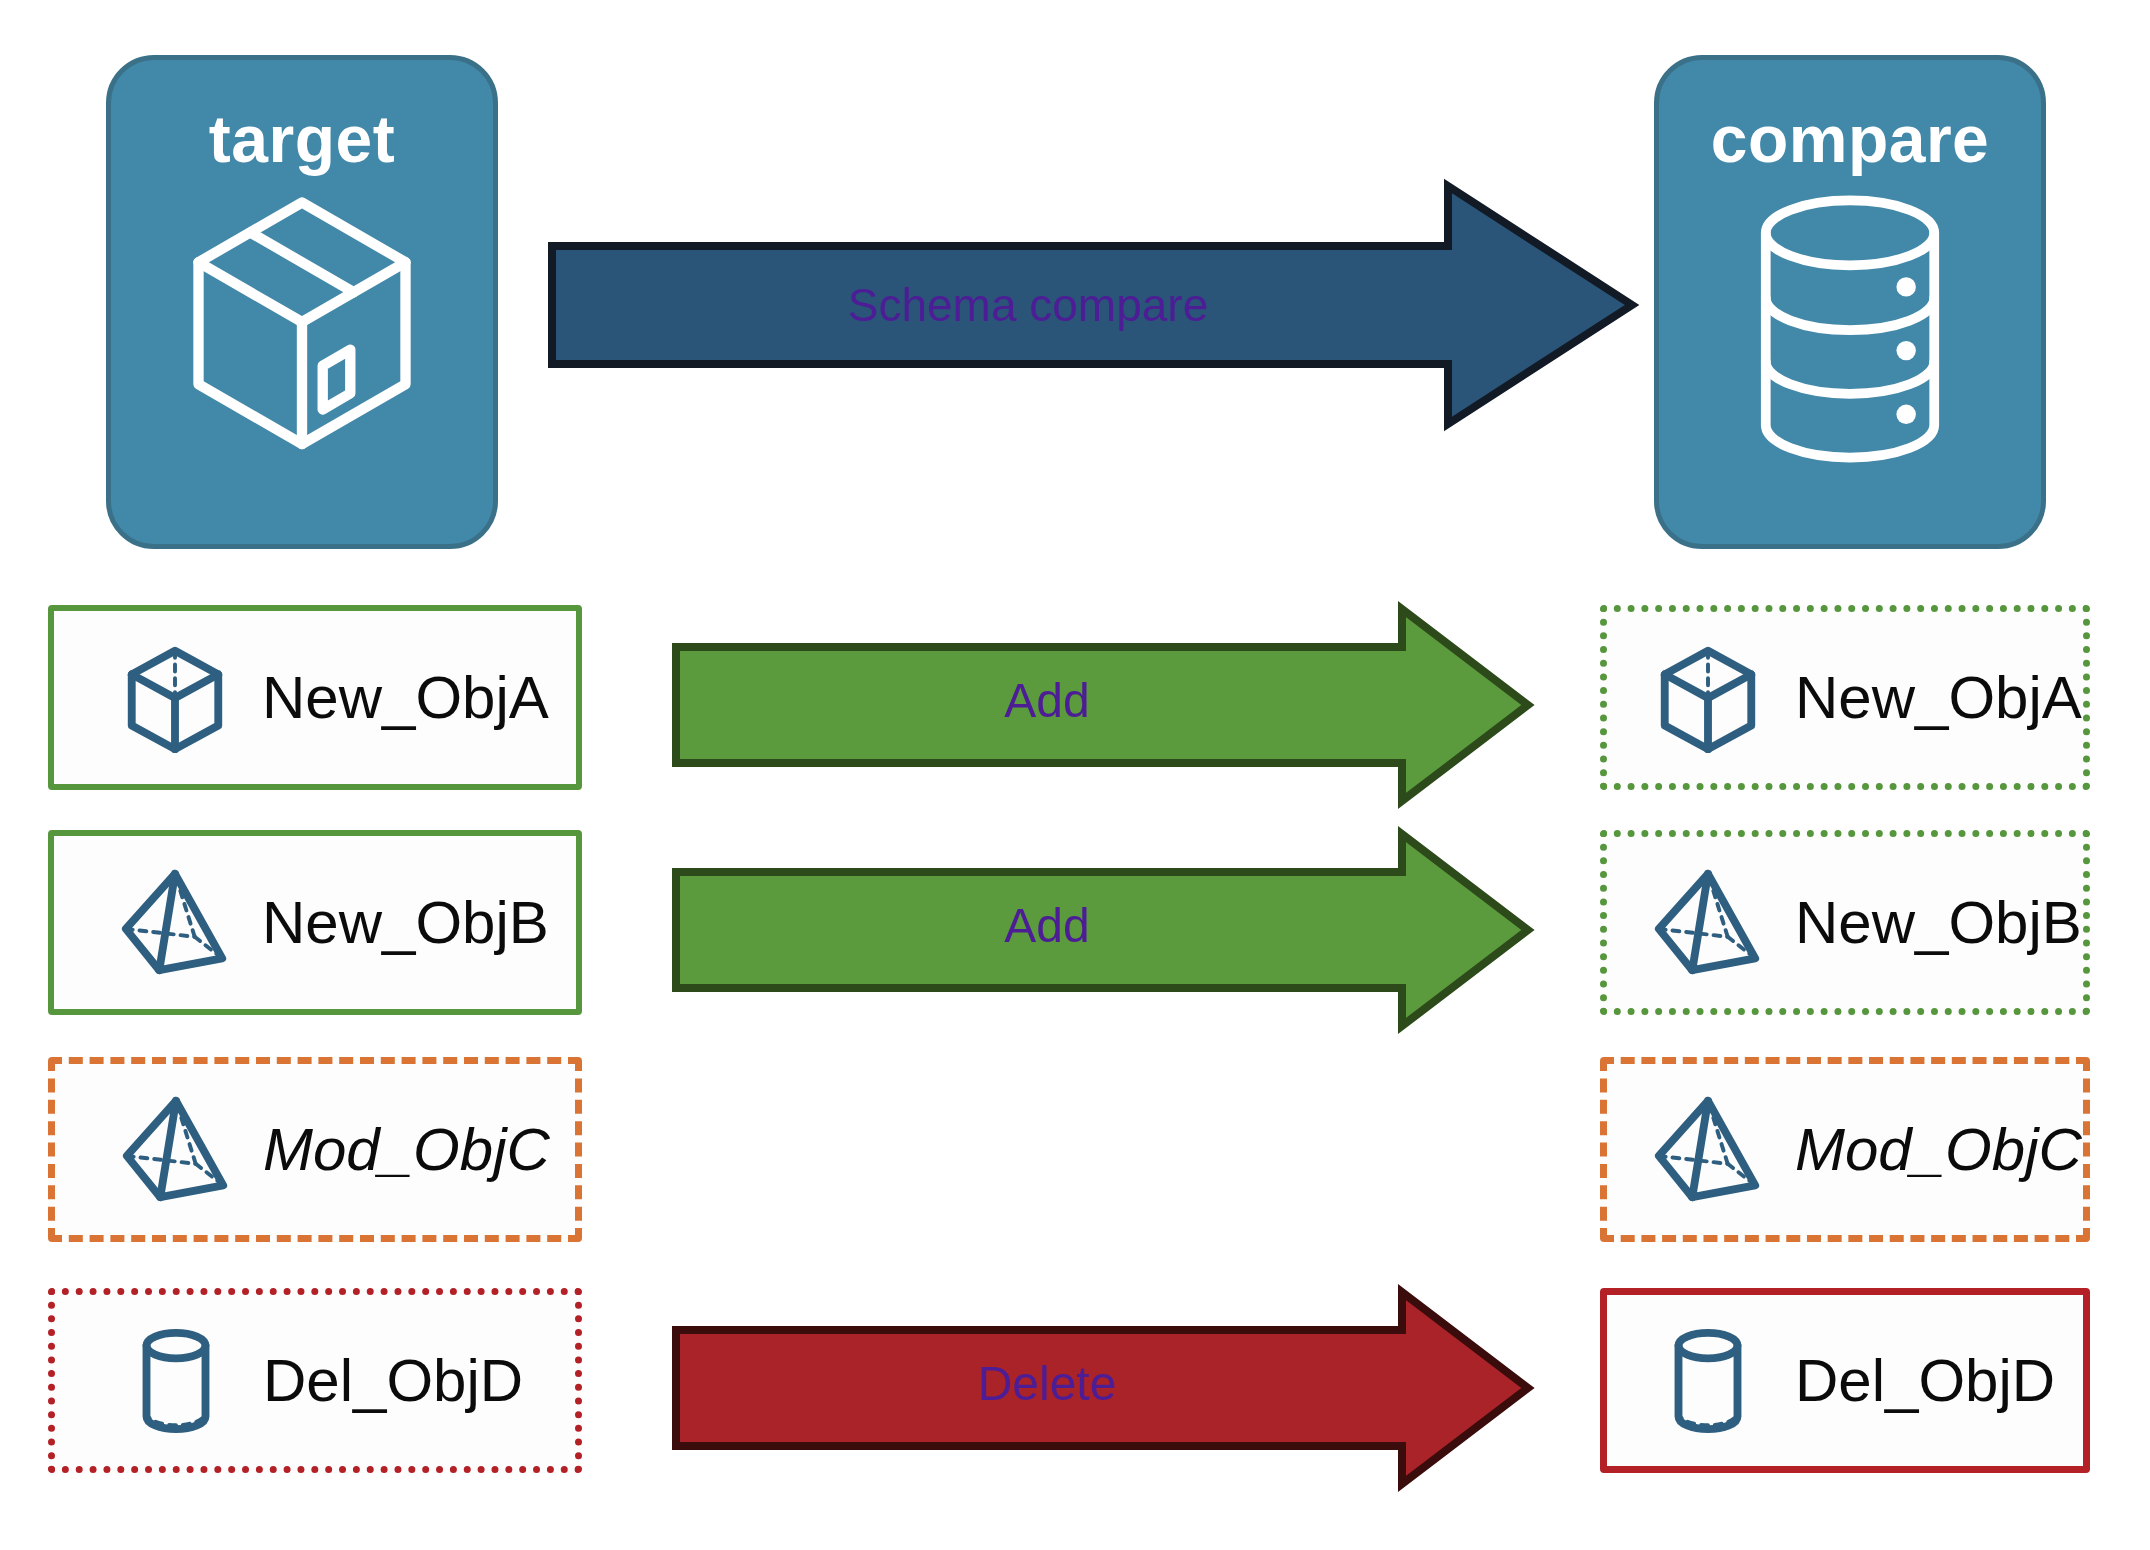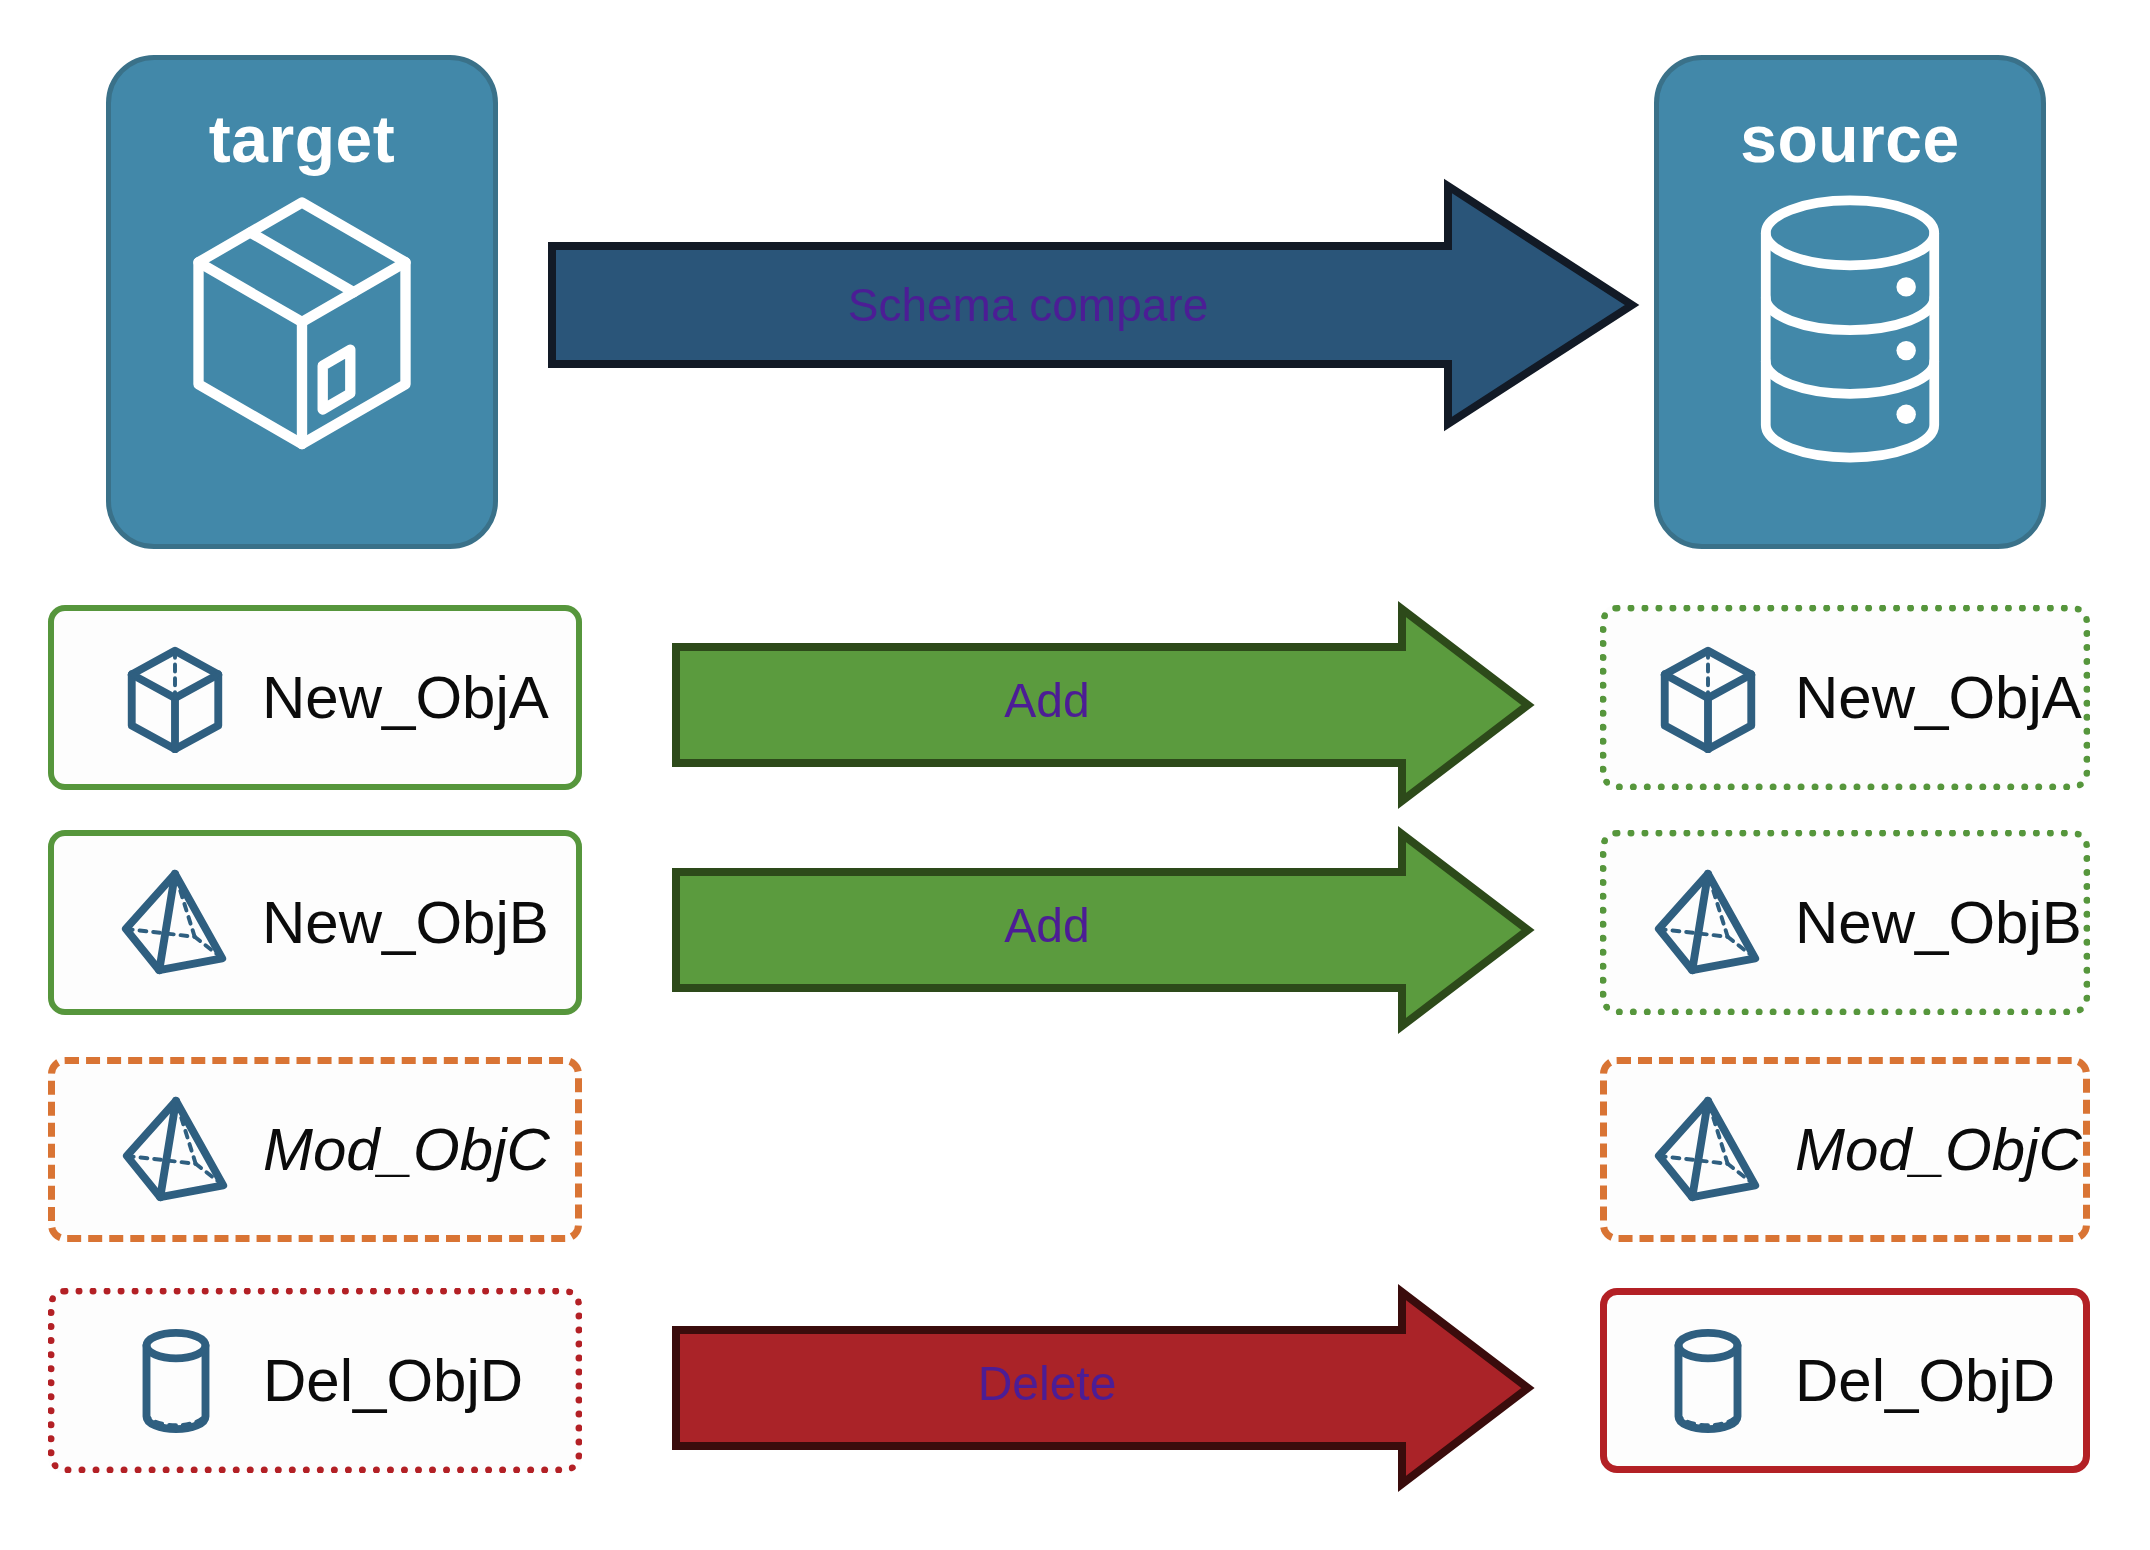--- a/index.html
+++ b/index.html
@@ -40,21 +40,21 @@
 
   
   .row{position:absolute;left:0;width:2150px;height:200px;}
   #row-0{top:605px;}
   #row-1{top:830px;}
   #row-2{top:1057px;}
   #row-3{top:1288px;padding-left:16px;}
 
   .objbox{
     position:absolute;box-sizing:border-box;
-    background:#FDFDFD;border-radius:17px;
+    background:#FDFDFD;border-radius:4px;
     display:flex;align-items:center;
     height:185px;
   }
   .objbox.left{left:48px;width:534px;}
   .objbox.right{left:1600px;width:490px;}
   .obj-icon{width:118px;height:118px;flex:0 0 118px;margin-left:62px;}
   .objbox.right .obj-icon{margin-left:42px;}
   .obj-label{
     font-size:60px;color:#0B0B0B;margin-left:28px;white-space:nowrap;
     line-height:1;
@@ -92,21 +92,21 @@
   </div>
 
   <div id="schema-arrow">
     <svg width="1090" height="250" viewBox="0 0 1090 250">
       <polygon points="4,66 900,66 900,6 1084,125 900,244 900,184 4,184" fill="#2A5579" stroke="#121A26" stroke-width="8" stroke-linejoin="miter"></polygon>
     </svg>
     <div class="arrow-label">Schema compare</div>
   </div>
 
   <div id="endpoint-target" class="endpoint">
-    <div class="ep-title">source</div>
+    <div class="ep-title">compare</div>
     <svg class="ep-icon" viewBox="0 0 200 250">
       <g fill="none" stroke="#FFFFFF" stroke-width="9" stroke-linejoin="round" stroke-linecap="round">
         <path d="M22 36 L22 214 A78 30 0 0 0 178 214 L178 36"></path>
         <ellipse cx="100" cy="36" rx="78" ry="30"></ellipse>
         <path d="M22 96 A78 30 0 0 0 178 96"></path>
         <path d="M22 155 A78 30 0 0 0 178 155"></path>
       </g>
       <circle cx="152" cy="86" r="9" fill="#FFFFFF"></circle>
       <circle cx="152" cy="145" r="9" fill="#FFFFFF"></circle>
       <circle cx="152" cy="204" r="9" fill="#FFFFFF"></circle>

